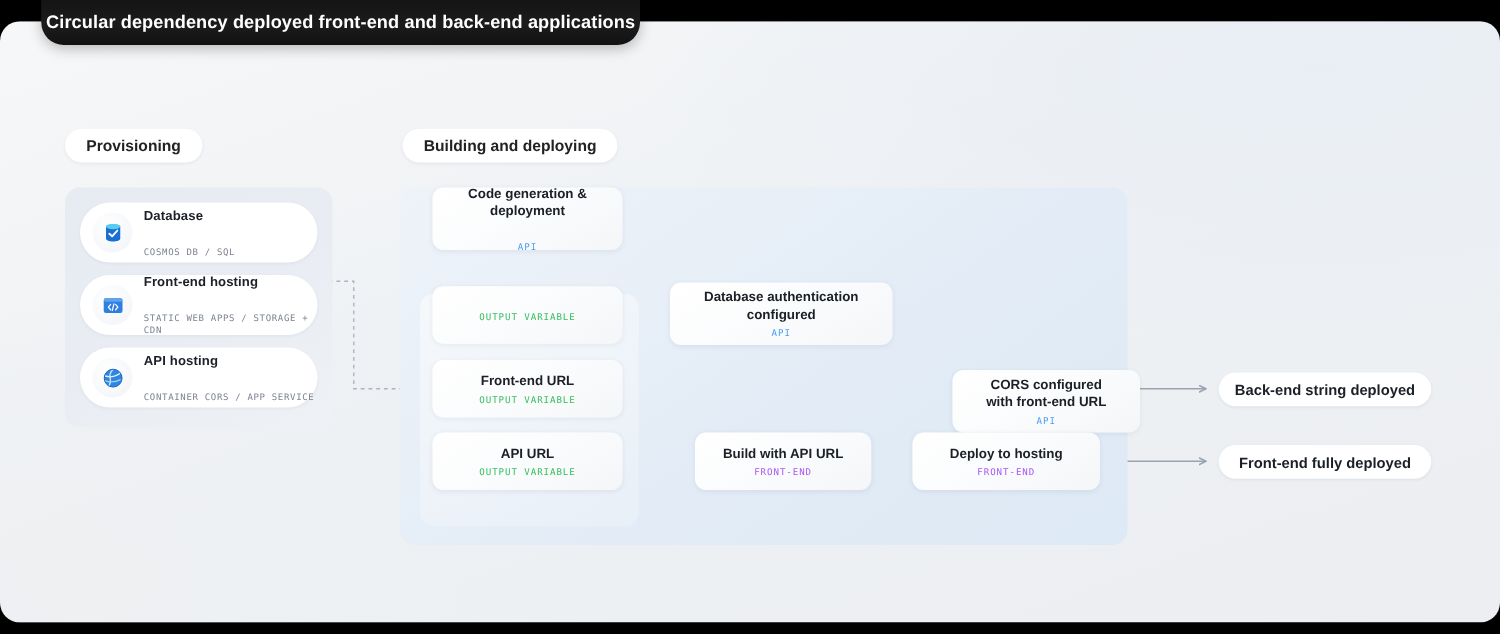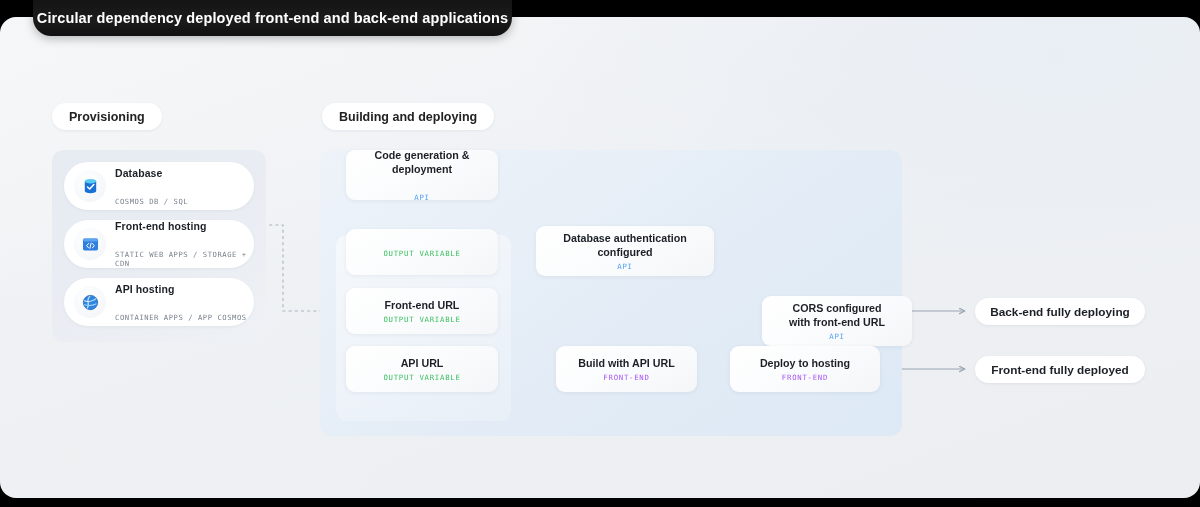--- a/index.html
+++ b/index.html
@@ -189,21 +189,21 @@
           <svg width="19" height="19" viewBox="0 0 24 24">
             <circle cx="12" cy="12" r="9" fill="#2f86e0"></circle>
             <path d="M12,3 C9,6 8.2,9 9,12 C9.8,15 9,18 7,21" fill="none" stroke="#bfe3fb" stroke-width="1.5"></path>
             <path d="M3.4,9.6 C7,11 12,11 16,9 C18.2,7.9 20,6.4 21,4.8" fill="none" stroke="#dff0fd" stroke-width="1.4"></path>
             <path d="M3.2,14.2 C8,16.6 14,16.2 19.6,13.6" fill="none" stroke="#9ed4f8" stroke-width="1.3"></path>
             <circle cx="12" cy="12" r="9" fill="none" stroke="#1e63b8" stroke-width="1"></circle>
           </svg>
         </div>
         <div class="prov-txt">
           <span class="prov-title">API hosting</span>
-          <span class="prov-sub">CONTAINER APPS / APP COSMOS</span>
+          <span class="prov-sub">CONTAINER CORS / APP SERVICE</span>
         </div>
       </div>
     </div>
 
     <div class="panel-build">
       <div class="panel-nested"></div>
     </div>
 
     <div class="fbox" style="left:346px; top:133px; width:152px; height:50px;gap:14px;">
       <div class="fbox-label">
@@ -246,19 +246,19 @@
         <span>with front-end URL</span>
       </div>
       <div class="fbox-tag tag-api">API</div>
     </div>
 
     <div class="fbox" style="left:730px; top:329px; width:150px; height:46px;">
       <div class="fbox-label">Deploy to hosting</div>
       <div class="fbox-tag tag-fe">FRONT-END</div>
     </div>
 
-    <div class="res-pill" style="left:975px; top:281px; width:170px;">Back-end fully deploying</div>
+    <div class="res-pill" style="left:975px; top:281px; width:170px;">Back-end string deployed</div>
     <div class="res-pill" style="left:975px; top:339px; width:170px;">Front-end fully deployed</div>
 
   </div>
 
   <div class="title-pill">Circular dependency deployed front-end and back-end applications</div>
 </div>
 
 </body></html>

